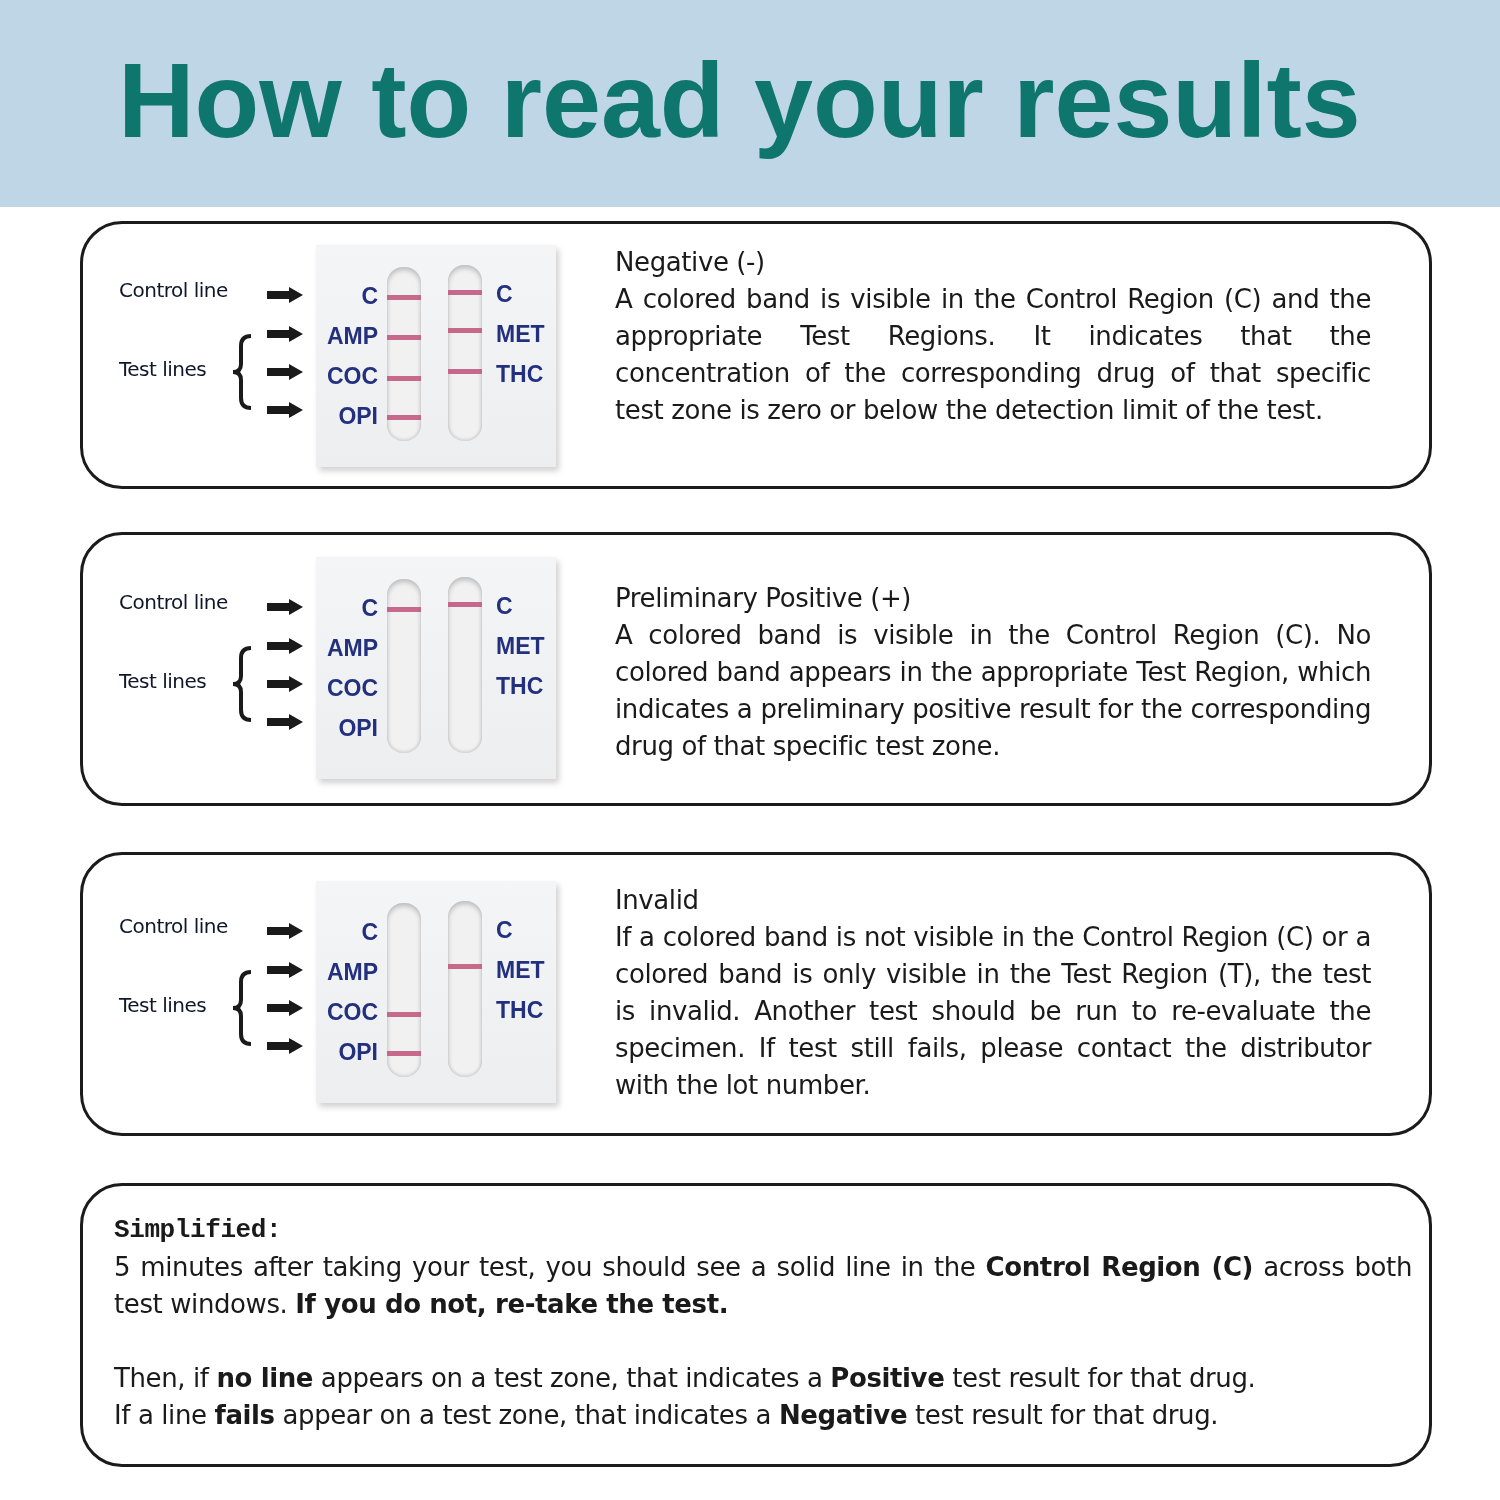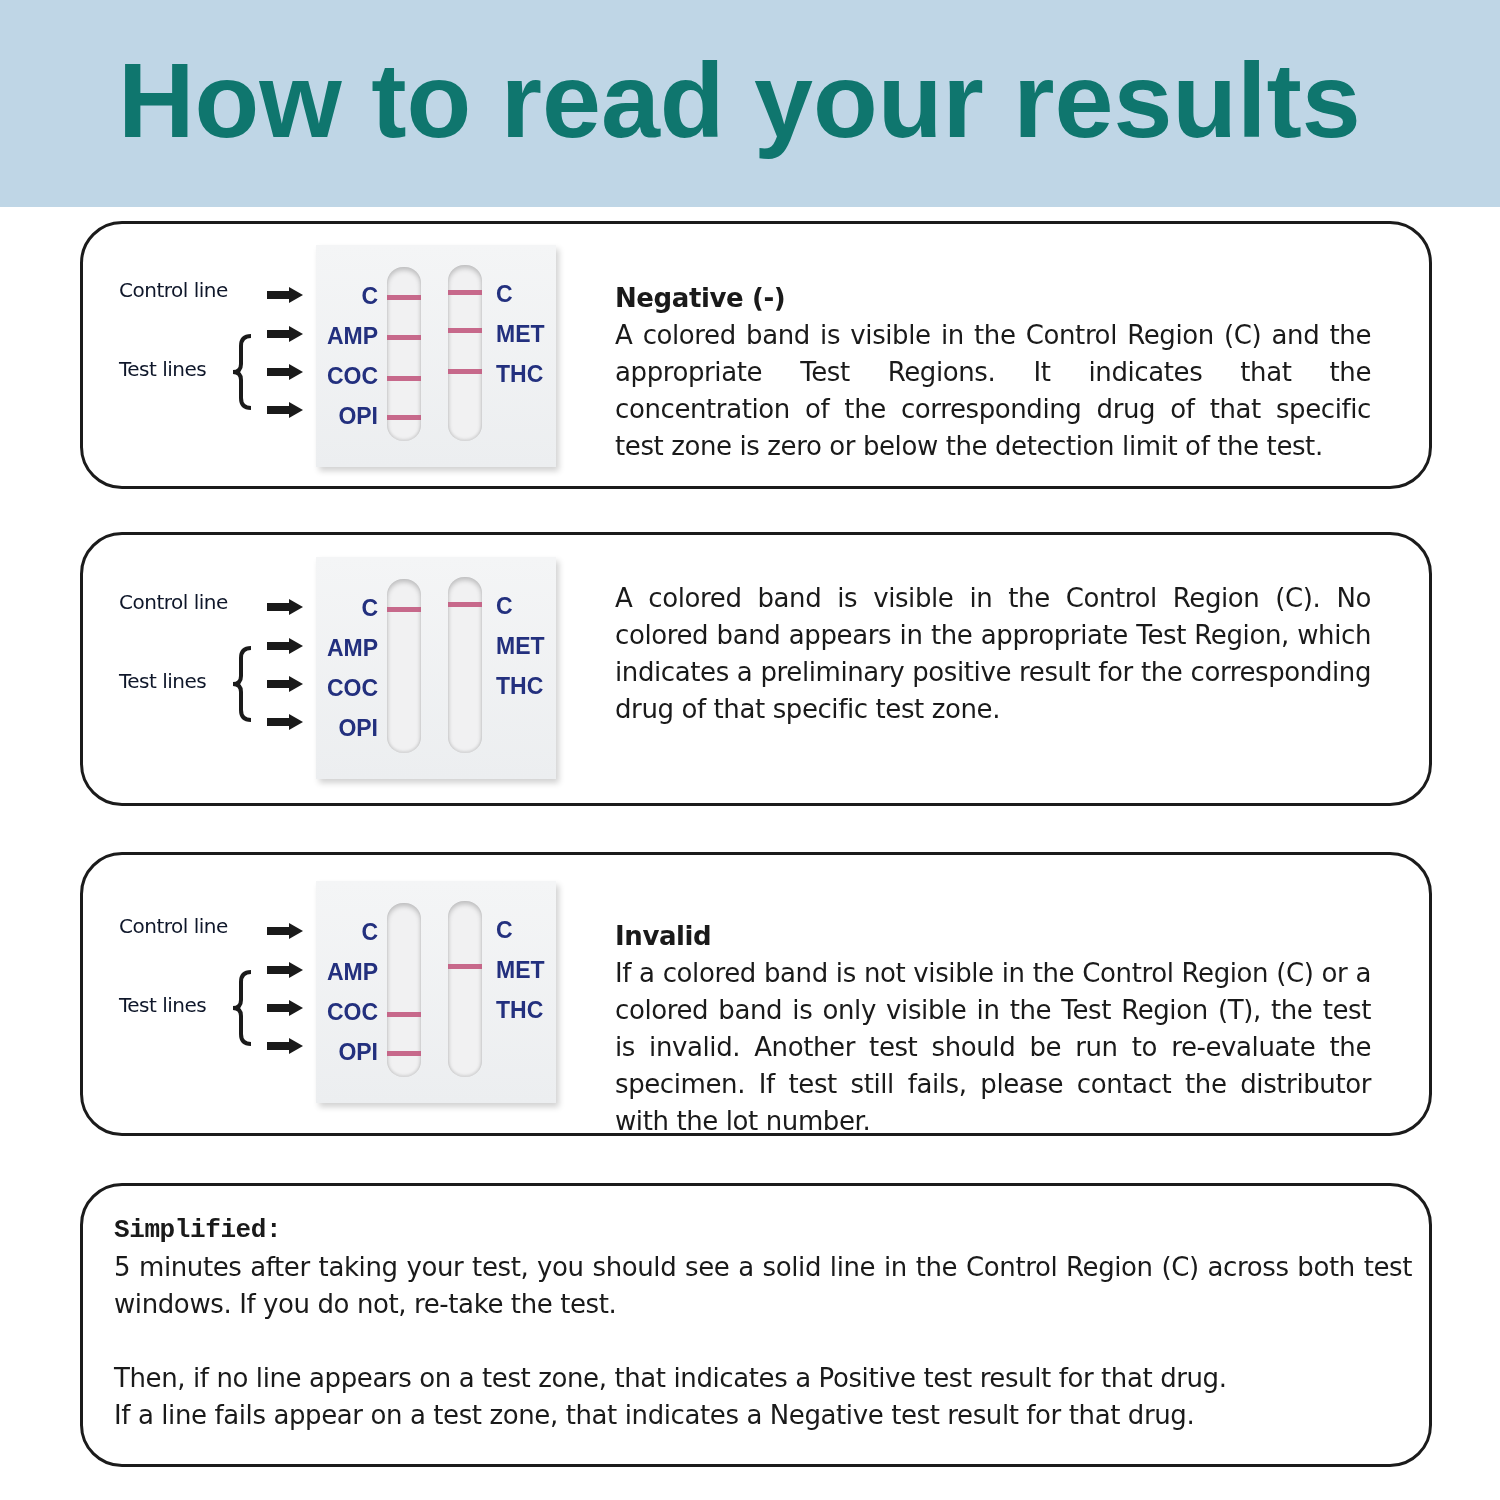--- a/index.html
+++ b/index.html
@@ -22,29 +22,29 @@
               box-shadow: 3px 4px 6px rgba(0,0,0,0.18); }
   .window { position:absolute; width:34px; background:#f1f1f2; border-radius:16px;
             box-shadow: inset 0 3px 5px rgba(0,0,0,0.22), inset 0 -2px 3px rgba(0,0,0,0.10); }
   .band { position:absolute; left:0; width:34px; height:5px; background:#c25a80; opacity:0.9; }
   .cas-label { position:absolute; font-family:"Liberation Sans", sans-serif; font-weight:700; font-size:23px;
                line-height:26px; color:#23307e; white-space:nowrap; }
   .cas-label.right-al { text-align:right; width:70px; }
 
   .desc { position:absolute; left:615px; width:756px; font-size:26px; line-height:37px; color:#1a1a1a;
           font-family:"DejaVu Sans", sans-serif; letter-spacing:-0.4px; }
-  .desc .head { font-weight:700; display:block;margin-top:36px; }
+  .desc .head { font-weight:400; display:block; }
   .desc .body { display:block; text-align:justify; text-align-last:left; }
 
   .simple { position:absolute; left:114px; top:1212px; width:1298px; font-size:26px; line-height:37px; color:#1a1a1a;
             font-family:"DejaVu Sans", sans-serif; letter-spacing:-0.4px; }
   .simple .head { font-weight:700; display:block;font-family:Liberation Mono, monospace; }
   .simple p { margin:0; text-align:justify; text-align-last:left; }
   .simple p.gap { margin-top:37px; }
-  .simple b { font-weight:400; }
+  .simple b { font-weight:700; }
 </style>
 </head>
 <body>
 
 <div class="header">
   <div class="title">How to read your results</div>
 </div>
 
 <div class="box" style="top:221px;height:268px;"></div>
 <div class="side-label" style="left:119px;top:276px;">Control line</div>
@@ -120,20 +120,21 @@
   </div>
   <div class="window" style="left:132px;top:20px;height:176px;">
     <div class="band" style="top:25px;"></div>
   </div>
   <div class="cas-label" style="left:180px;top:36px;">C</div>
   <div class="cas-label" style="left:180px;top:76px;">MET</div>
   <div class="cas-label" style="left:180px;top:116px;">THC</div>
 </div>
 
 <div class="desc" style="top:580px;">
+  <span class="head">Preliminary Positive (+)</span>
   <span class="body">A colored band is visible in the Control Region (C). No colored band appears in the appropriate Test Region, which indicates a preliminary positive result for the corresponding drug of that specific test zone.</span>
 </div>
 
 <div class="box" style="top:852px;height:284px;"></div>
 <div class="side-label" style="left:119px;top:912px;">Control line</div>
 <div class="side-label" style="left:119px;top:991px;">Test lines</div>
 <svg class="brace" style="left:231px;top:970px;" viewBox="0 0 22 76">
     <path d="M20 2 Q10 2 10 12 L10 30 Q10 38 2 38 Q10 38 10 46 L10 64 Q10 74 20 74" fill="none" stroke="#1a1a1a" stroke-width="4"></path>
   </svg>
 <svg class="arrow" style="left:267px;top:923px;" viewBox="0 0 36 16">

